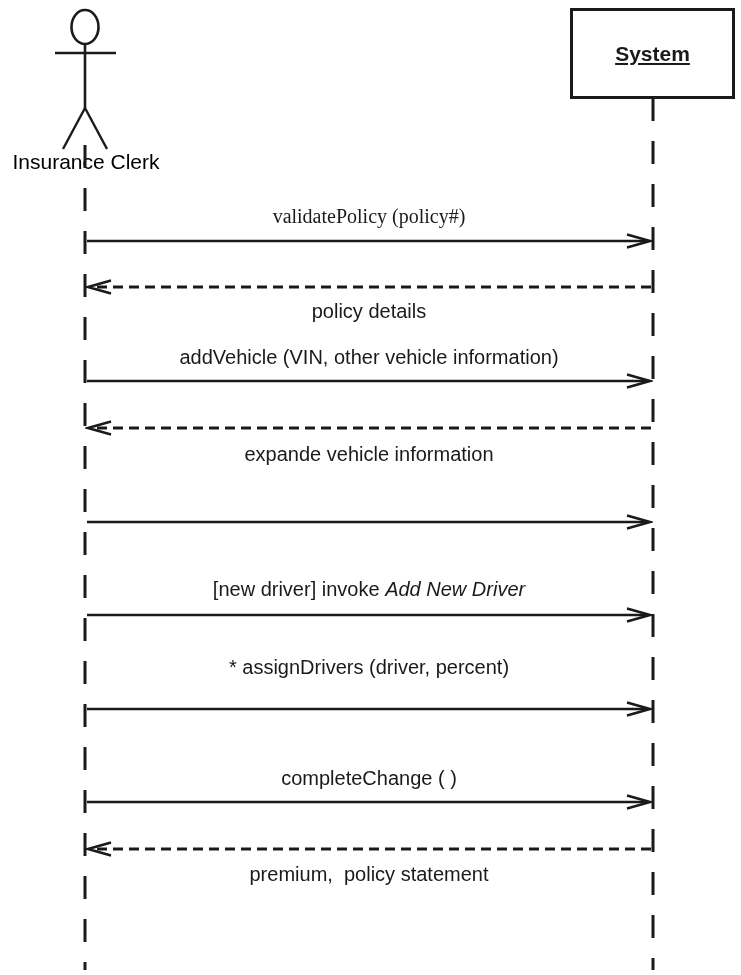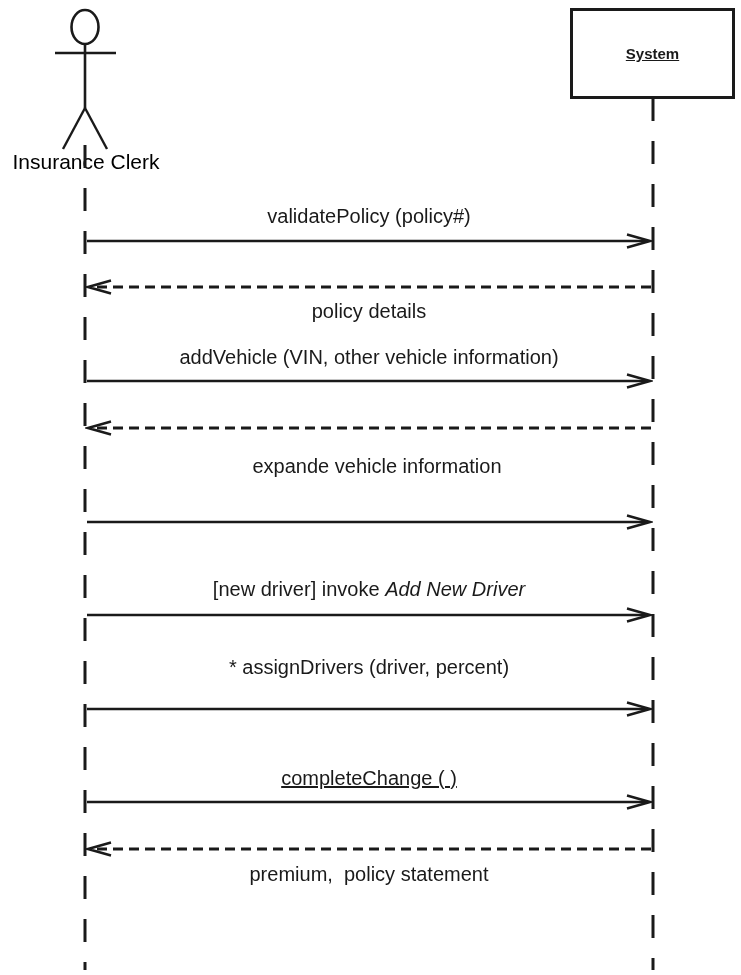--- a/index.html
+++ b/index.html
@@ -31,21 +31,21 @@
     width: 165px;
     height: 91px;
     border: 3px solid #1a1a1a;
     box-sizing: border-box;
     display: flex;
     align-items: center;
     justify-content: center;
     background: #ffffff;
   }
   .system-label {
-    font-size: 15px;
+    font-size: 21px;
     font-weight: bold;
     text-decoration: underline;
     color: #1a1a1a;
   }
   .msg-label {
     position: absolute;
     left: 85px;
     width: 568px;
     text-align: center;
     font-size: 20px;
@@ -74,21 +74,21 @@
     <line x1="3" y1="0" x2="3" y2="825" stroke="#1a1a1a" stroke-width="3" stroke-dasharray="23 20"></line>
   </svg>
   <svg class="abs" style="left:650px; top:98px;" width="6" height="872" viewBox="0 0 6 872">
     <line x1="3" y1="0" x2="3" y2="872" stroke="#1a1a1a" stroke-width="3" stroke-dasharray="23 20"></line>
   </svg>
 
   <div class="system-box">
     <span class="system-label">System</span>
   </div>
 
-  <div class="msg-label" style="top:204px;">
+  <div class="msg-label" style="top:204px;font-family:Liberation Serif, serif;">
     <span>validatePolicy (policy#)</span>
   </div>
   <svg class="abs" style="left:85px; top:231px;" width="568" height="20" viewBox="0 0 568 20">
     <line x1="2" y1="10" x2="562" y2="10" stroke="#1a1a1a" stroke-width="2.6"></line>
     <polyline points="542,3.5 565,10 542,16.5" fill="none" stroke="#1a1a1a" stroke-width="2.4"></polyline>
   </svg>
 
   <svg class="abs" style="left:85px; top:277px;" width="568" height="20" viewBox="0 0 568 20">
     <line x1="566" y1="10" x2="7" y2="10" stroke="#1a1a1a" stroke-width="3" stroke-dasharray="10 6"></line>
     <polyline points="26,3.5 3,10 26,16.5" fill="none" stroke="#1a1a1a" stroke-width="2.4"></polyline>
@@ -102,21 +102,21 @@
   </div>
   <svg class="abs" style="left:85px; top:371px;" width="568" height="20" viewBox="0 0 568 20">
     <line x1="2" y1="10" x2="562" y2="10" stroke="#1a1a1a" stroke-width="2.6"></line>
     <polyline points="542,3.5 565,10 542,16.5" fill="none" stroke="#1a1a1a" stroke-width="2.4"></polyline>
   </svg>
 
   <svg class="abs" style="left:85px; top:418px;" width="568" height="20" viewBox="0 0 568 20">
     <line x1="566" y1="10" x2="7" y2="10" stroke="#1a1a1a" stroke-width="3" stroke-dasharray="10 6"></line>
     <polyline points="26,3.5 3,10 26,16.5" fill="none" stroke="#1a1a1a" stroke-width="2.4"></polyline>
   </svg>
-  <div class="msg-label" style="top:454px;padding-left:8px;">
+  <div class="msg-label" style="top:442px;">
     <span>expande vehicle information</span>
   </div>
 
   <svg class="abs" style="left:85px; top:512px;" width="568" height="20" viewBox="0 0 568 20">
     <line x1="2" y1="10" x2="562" y2="10" stroke="#1a1a1a" stroke-width="2.6"></line>
     <polyline points="542,3.5 565,10 542,16.5" fill="none" stroke="#1a1a1a" stroke-width="2.4"></polyline>
   </svg>
 
   <div class="msg-label" style="top:577px;">
     <span>[new driver] invoke </span><span class="it">Add New Driver</span>
@@ -127,21 +127,21 @@
   </svg>
 
   <div class="msg-label" style="top:655px;text-align:center;">
     <span>* assignDrivers (driver, percent)</span>
   </div>
   <svg class="abs" style="left:85px; top:699px;" width="568" height="20" viewBox="0 0 568 20">
     <line x1="2" y1="10" x2="562" y2="10" stroke="#1a1a1a" stroke-width="2.6"></line>
     <polyline points="542,3.5 565,10 542,16.5" fill="none" stroke="#1a1a1a" stroke-width="2.4"></polyline>
   </svg>
 
-  <div class="msg-label" style="top:766px;text-decoration:underline;">
+  <div class="msg-label" style="top:766px;">
     <span>completeChange ( )</span>
   </div>
   <svg class="abs" style="left:85px; top:792px;" width="568" height="20" viewBox="0 0 568 20">
     <line x1="2" y1="10" x2="562" y2="10" stroke="#1a1a1a" stroke-width="2.6"></line>
     <polyline points="542,3.5 565,10 542,16.5" fill="none" stroke="#1a1a1a" stroke-width="2.4"></polyline>
   </svg>
 
   <svg class="abs" style="left:85px; top:839px;" width="568" height="20" viewBox="0 0 568 20">
     <line x1="566" y1="10" x2="7" y2="10" stroke="#1a1a1a" stroke-width="3" stroke-dasharray="10 6"></line>
     <polyline points="26,3.5 3,10 26,16.5" fill="none" stroke="#1a1a1a" stroke-width="2.4"></polyline>

